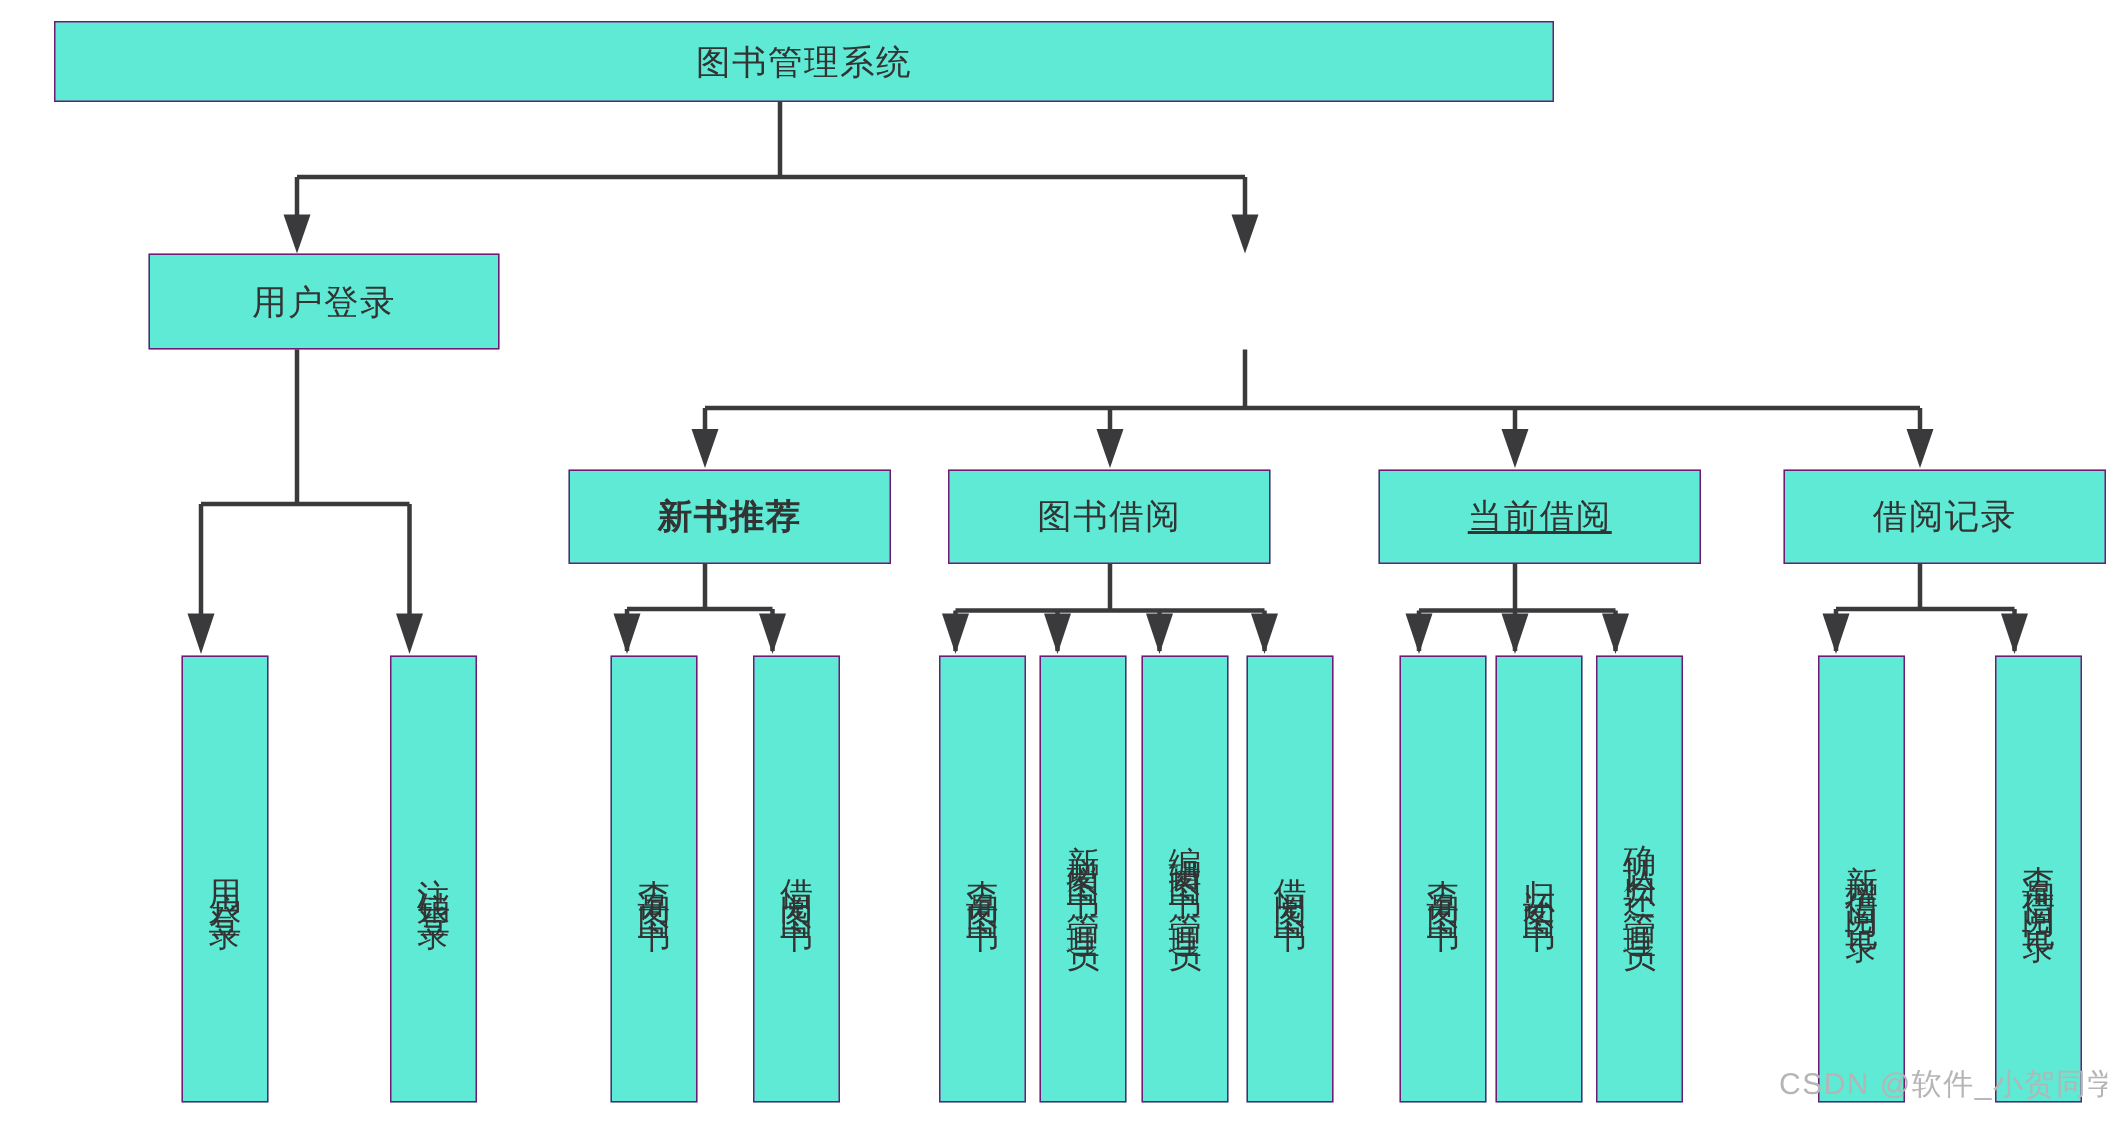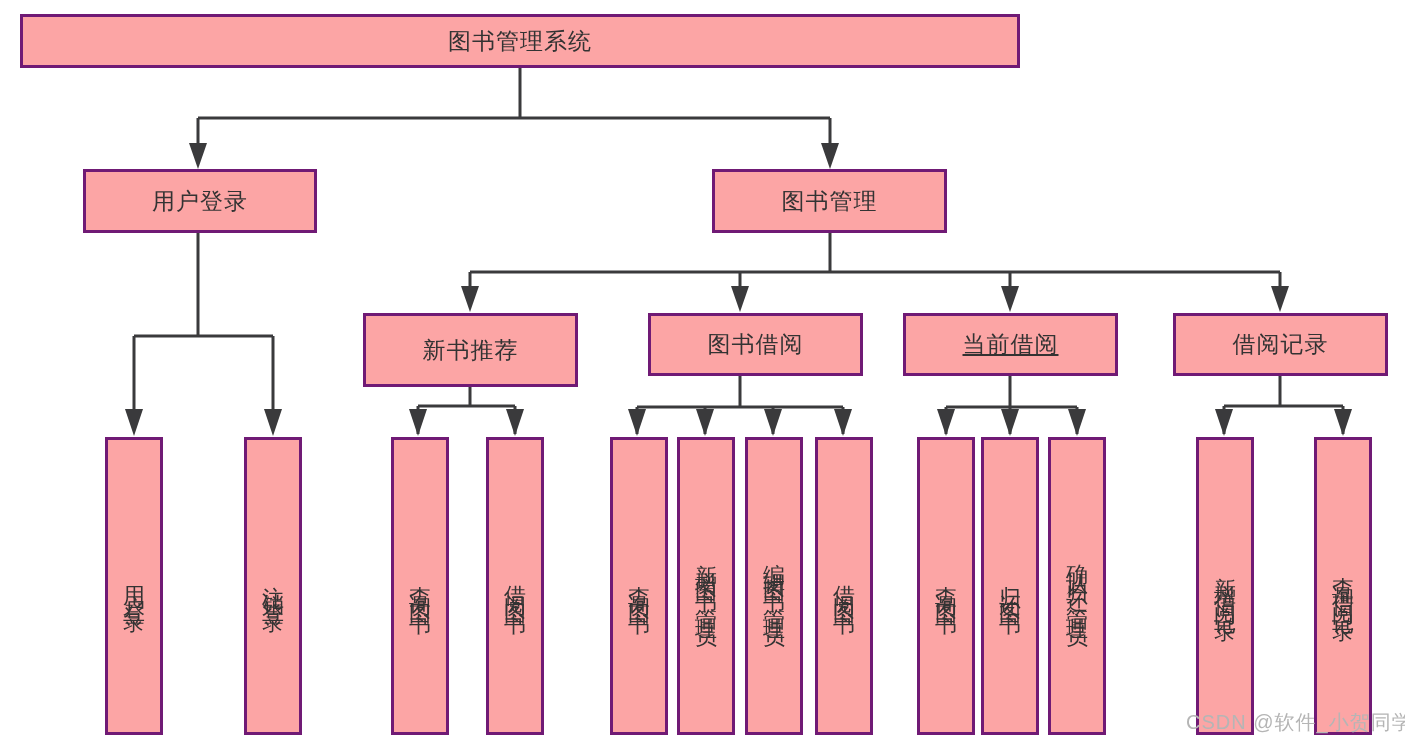--- a/index.html
+++ b/index.html
@@ -8,26 +8,27 @@
     width:1405px;height:747px;
     background:#ffffff;
     font-family:"Liberation Sans","DejaVu Sans",sans-serif;
     color:#333333;
     overflow:hidden;
   }
   .wires{position:absolute;left:0;top:0;z-index:0;}
   .node{
     position:absolute;
     box-sizing:border-box;
-    border:3px solid #701a75;
-    background:#fca5a5;
+    border:1px solid #701a75;
+    background:#5eead4;
     display:flex;
     align-items:center;
     justify-content:center;
     z-index:1;
+    margin-left:16px;
   }
   .node.h{font-size:23px;letter-spacing:1px;white-space:nowrap;}
   .node.v span{
     writing-mode:vertical-rl;
     text-orientation:mixed;
     font-size:22px;
     line-height:1;
     letter-spacing:9px;
     white-space:nowrap;
   }
@@ -73,24 +74,23 @@
       <polygon points="1001,409 1019,409 1010,436"></polygon>
       <polygon points="1068,409 1086,409 1077,436"></polygon>
       <polygon points="1215,409 1233,409 1224,436"></polygon>
       <polygon points="1334,409 1352,409 1343,436"></polygon>
     </g>
   </svg>
 
   <div class="node h" style="left:20px;top:14px;width:1000px;height:54px;">图书管理系统</div>
 
   <div class="node h" style="left:83px;top:169px;width:234px;height:64px;">用户登录</div>
-  <div class="node h" style="left:712px;top:169px;width:235px;height:64px;">图书管理</div>
 
-  <div class="node h" style="left:363px;top:313px;width:215px;height:74px;">新书推荐</div>
-  <div class="node h" style="left:648px;top:313px;width:215px;height:63px;">图书借阅</div>
+  <div class="node h" style="left:363px;top:313px;width:215px;height:63px;font-weight:bold;">新书推荐</div>
+  <div class="node h" style="left:616px;top:313px;width:215px;height:63px;">图书借阅</div>
   <div class="node h" style="left:903px;top:313px;width:215px;height:63px;text-decoration:underline;">当前借阅</div>
   <div class="node h" style="left:1173px;top:313px;width:215px;height:63px;">借阅记录</div>
 
   <div class="node v" style="left:105px;top:437px;width:58px;height:298px;">
     <span>用户登录</span>
   </div>
   <div class="node v" style="left:244px;top:437px;width:58px;height:298px;">
     <span>注销登录</span>
   </div>
 

